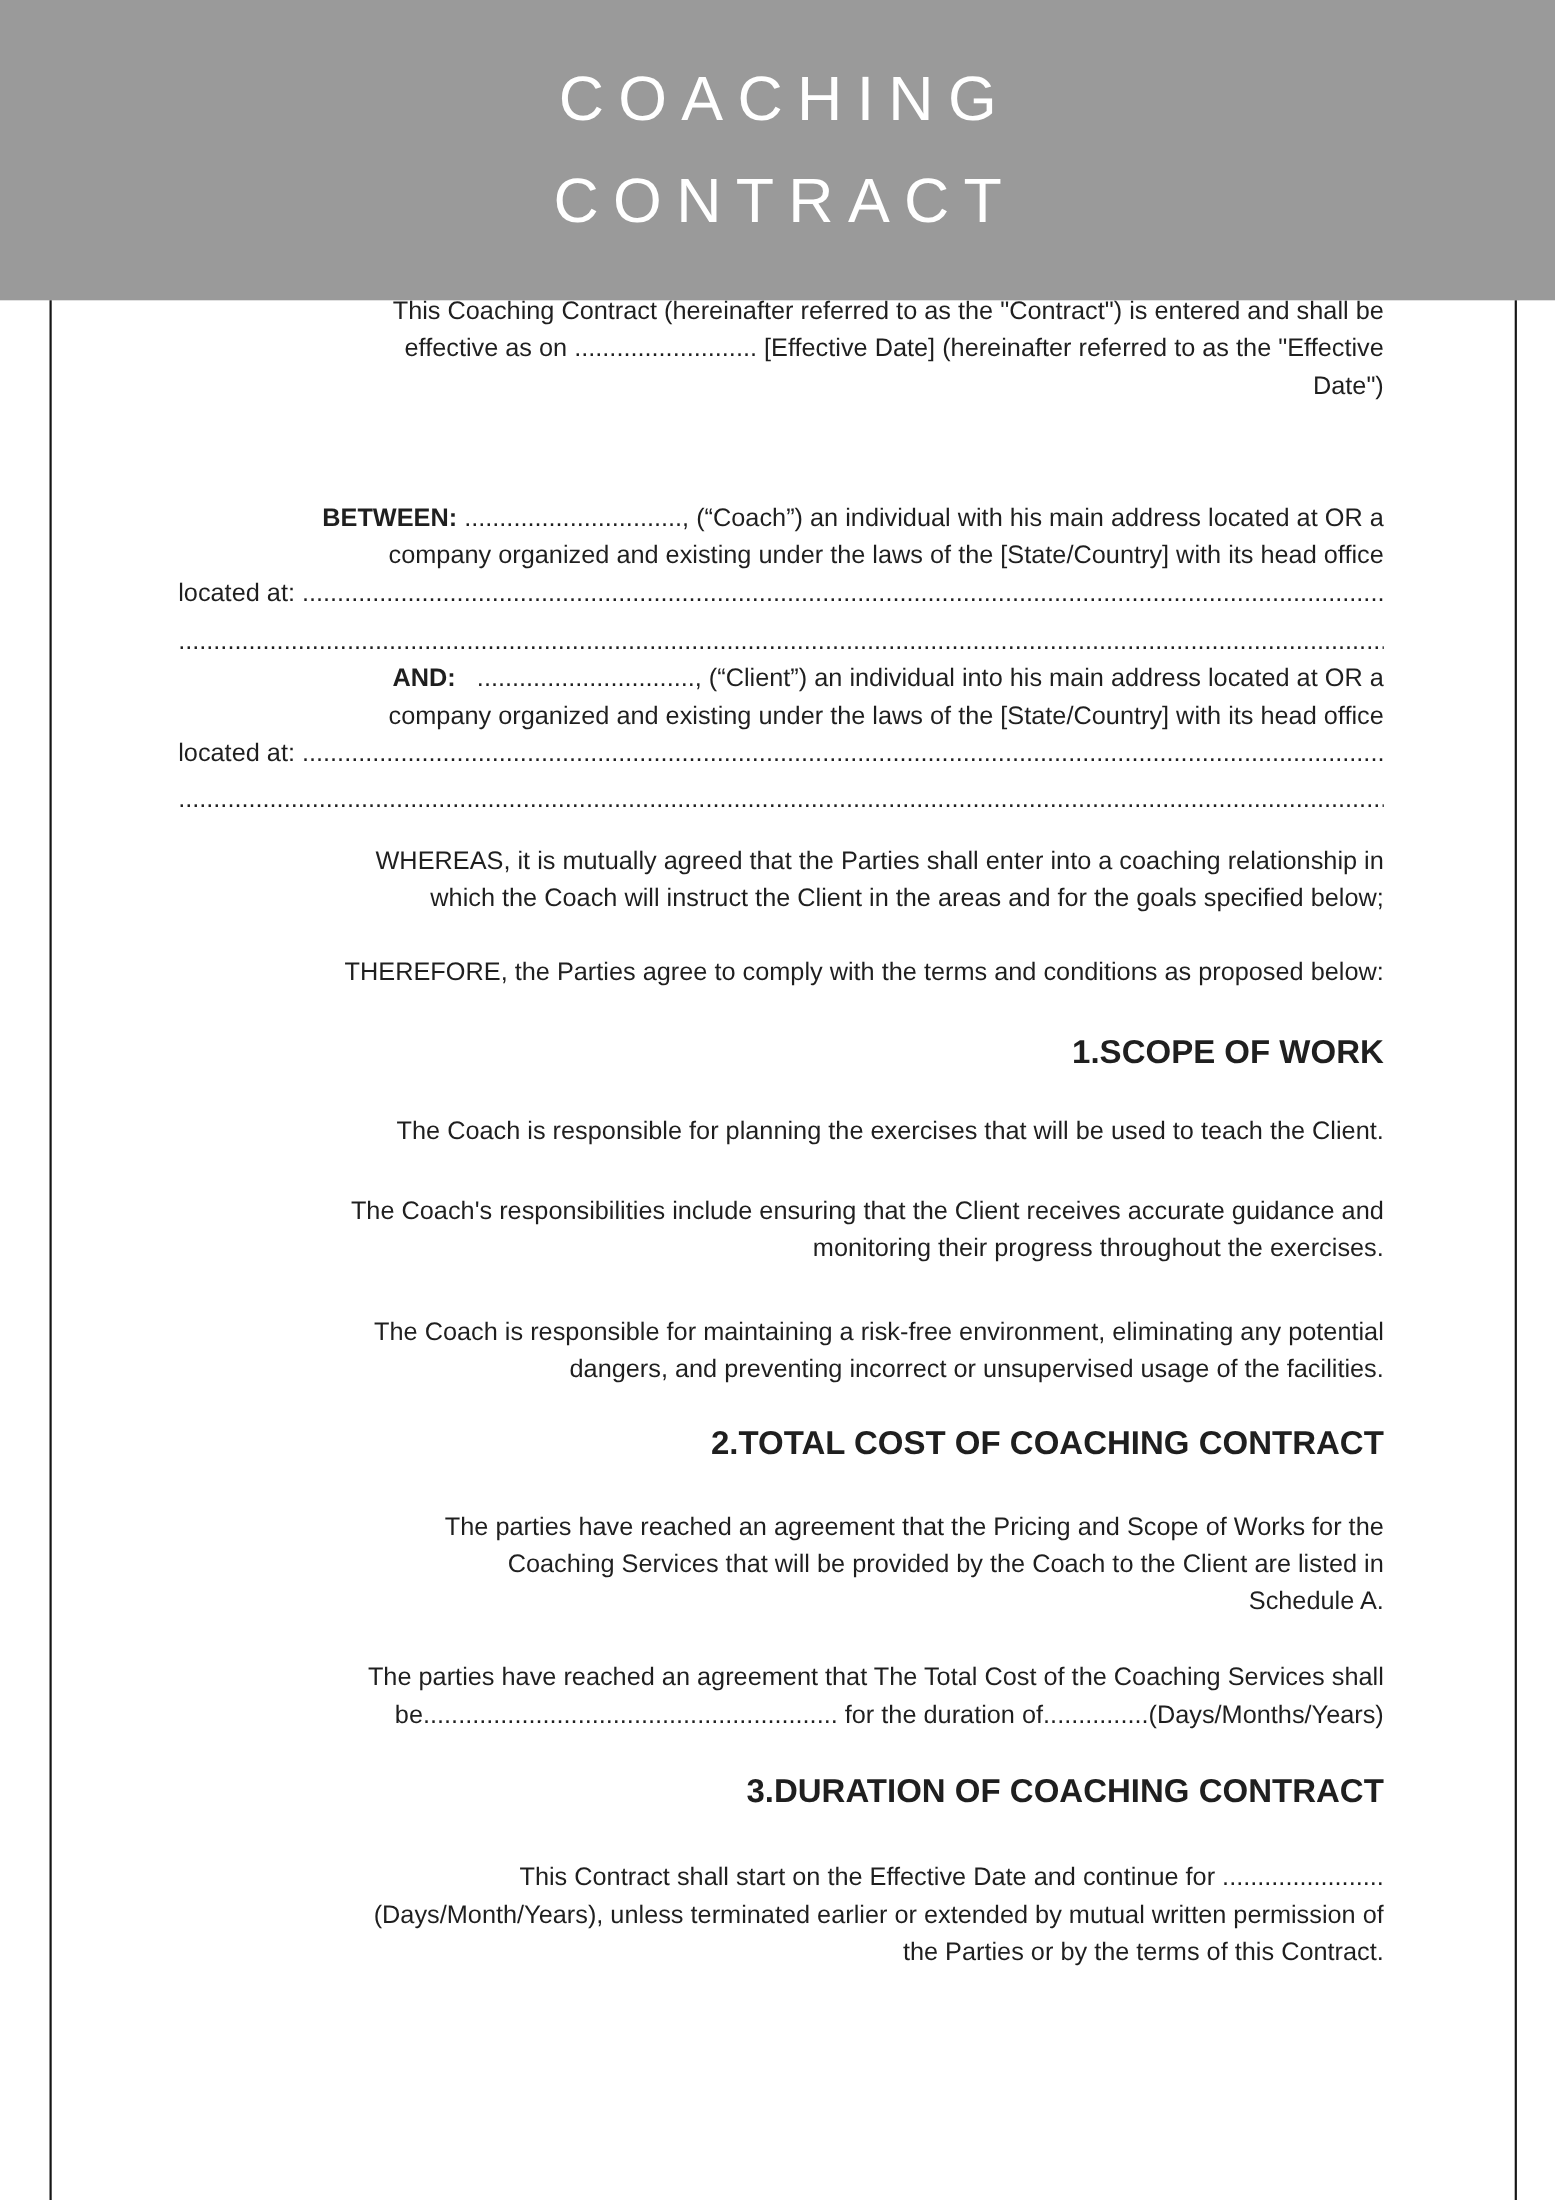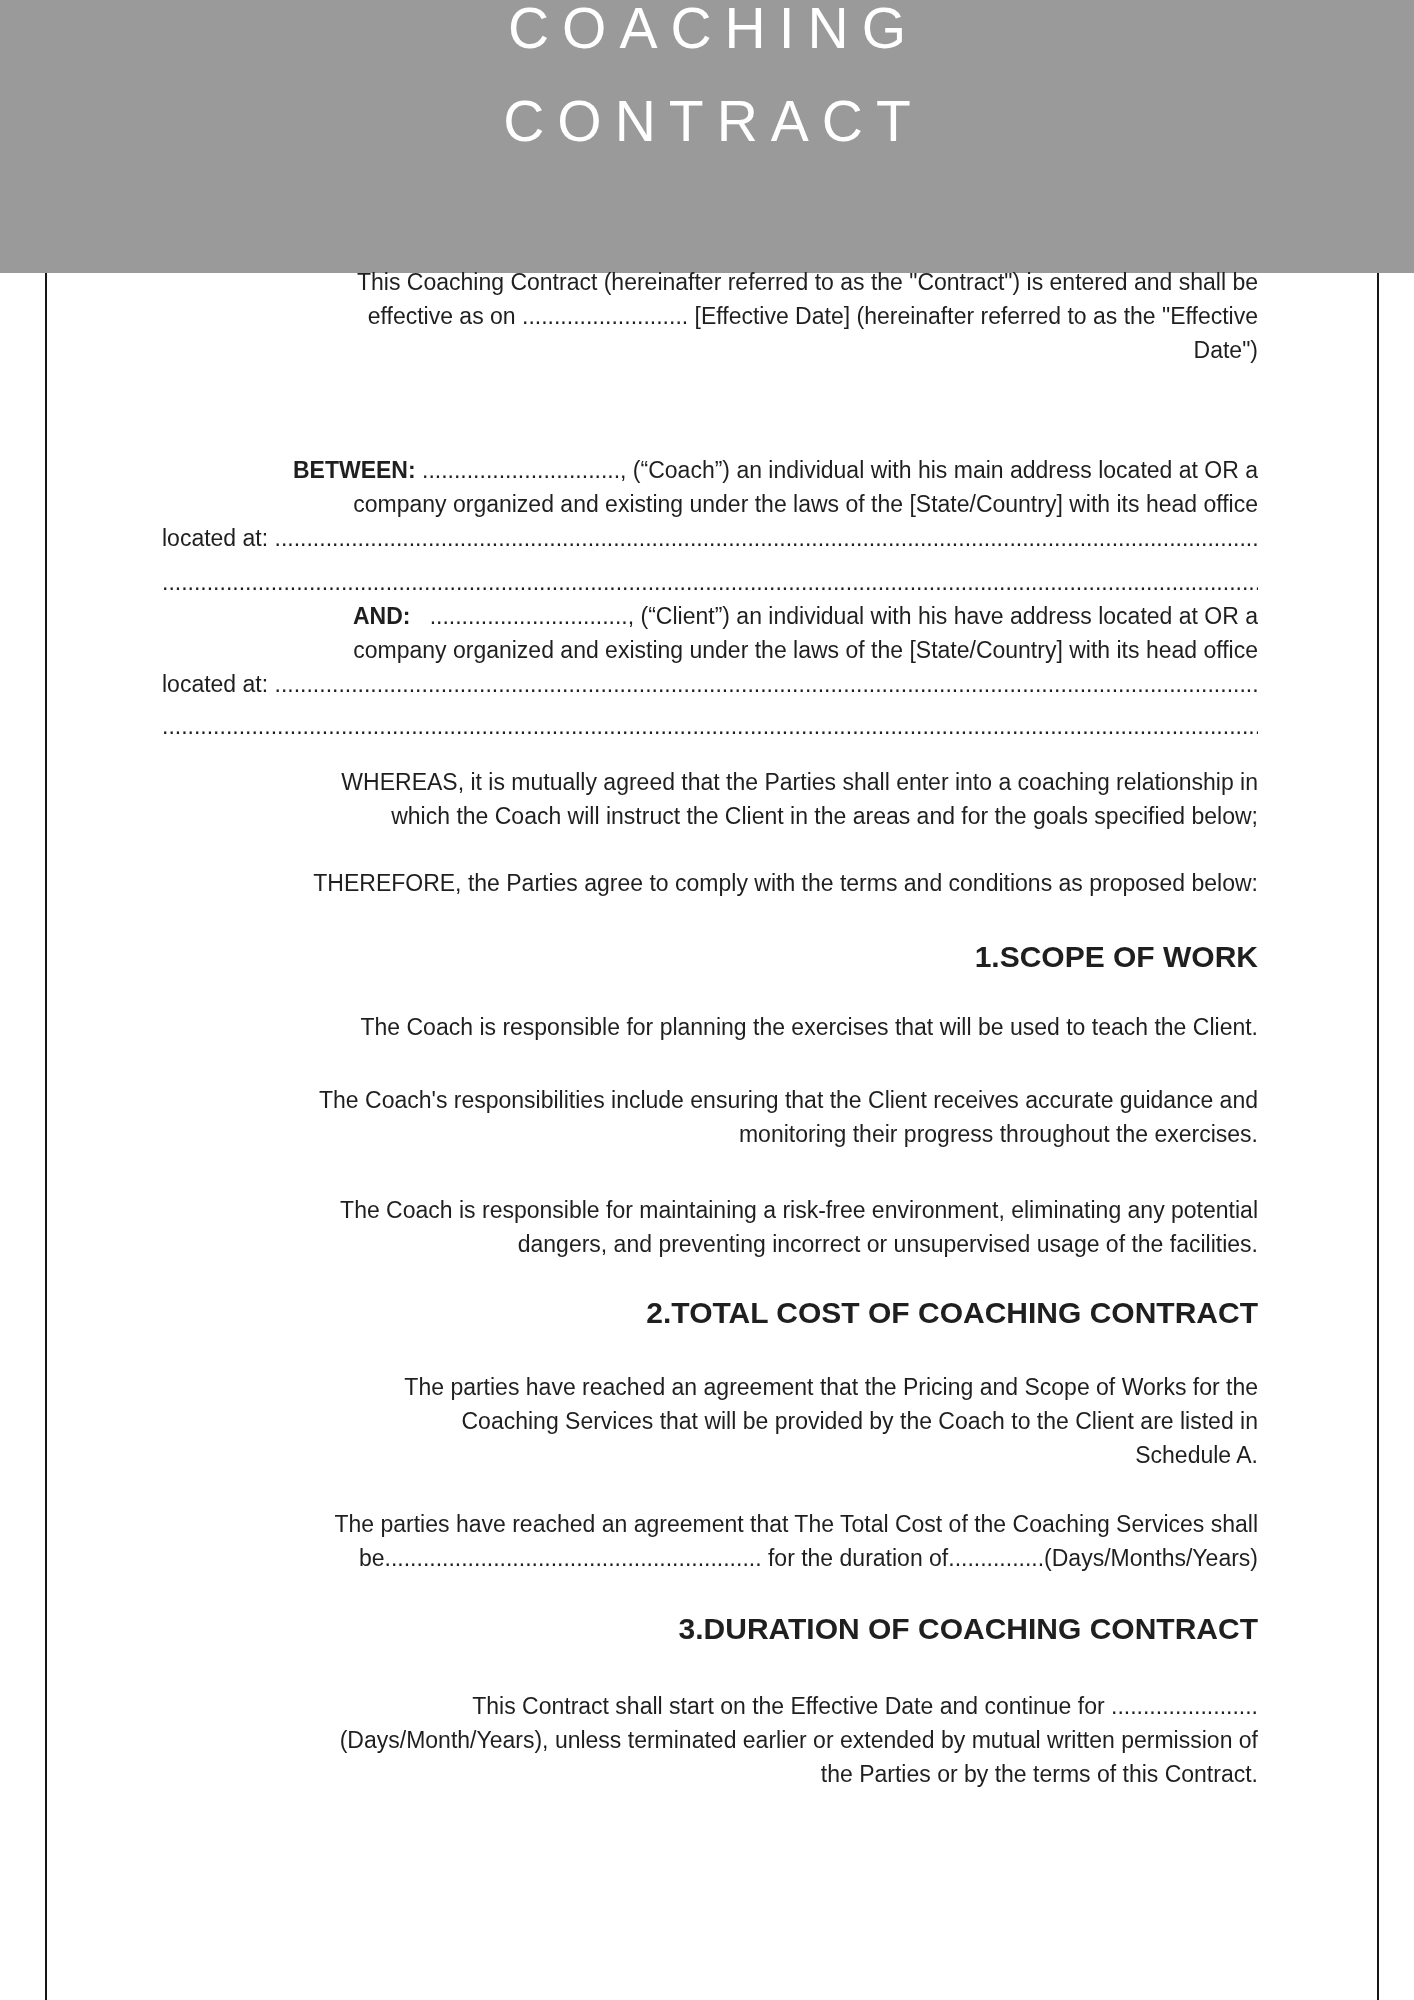--- a/index.html
+++ b/index.html
@@ -10,21 +10,21 @@
     font-family:"Liberation Sans",sans-serif;
     color:#1f1f1f;
     overflow:hidden;
   }
   
   .banner{
     position:absolute;top:0;left:0;
     width:1414px;height:273px;
     background:#9a9a9a;
     display:flex;flex-direction:column;
-    align-items:center;
+    align-items:center;justify-content:center;
     row-gap:36px;
   }
   .title-line{
     color:#ffffff;
     font-size:57px;
     font-weight:300;
     letter-spacing:13px;
     text-indent:13px;
     line-height:1;
   }
@@ -85,21 +85,21 @@
       <span class="line"><b class="bold">BETWEEN:</b><span> ..............................., (“Coach”) an individual with his main address located at OR a</span></span>
       <span class="line">company organized and existing under the laws of the [State/Country] with its head office</span>
       <span class="line">located at: .....................................................................................................................................................................</span>
     </p>
 
     <div class="para" style="margin-top:10px">
       <span class="line">.........................................................................................................................................................................................</span>
     </div>
 
     <p class="para">
-      <span class="line"><b class="bold">AND:</b><span>   ..............................., (“Client”) an individual with his have address located at OR a</span></span>
+      <span class="line"><b class="bold">AND:</b><span>   ..............................., (“Client”) an individual into his main address located at OR a</span></span>
       <span class="line">company organized and existing under the laws of the [State/Country] with its head office</span>
       <span class="line">located at: .....................................................................................................................................................................</span>
     </p>
 
     <div class="para" style="margin-top:8px">
       <span class="line">.........................................................................................................................................................................................</span>
     </div>
 
     <p class="para" style="margin-top:22px">
       <span class="line">WHEREAS, it is mutually agreed that the Parties shall enter into a coaching relationship in</span>

